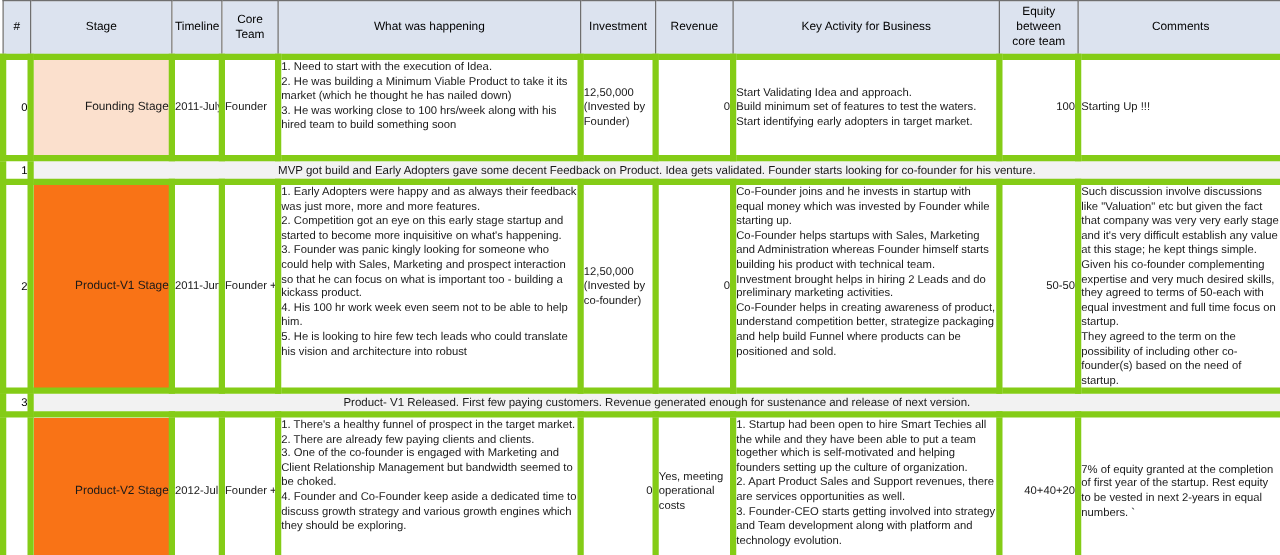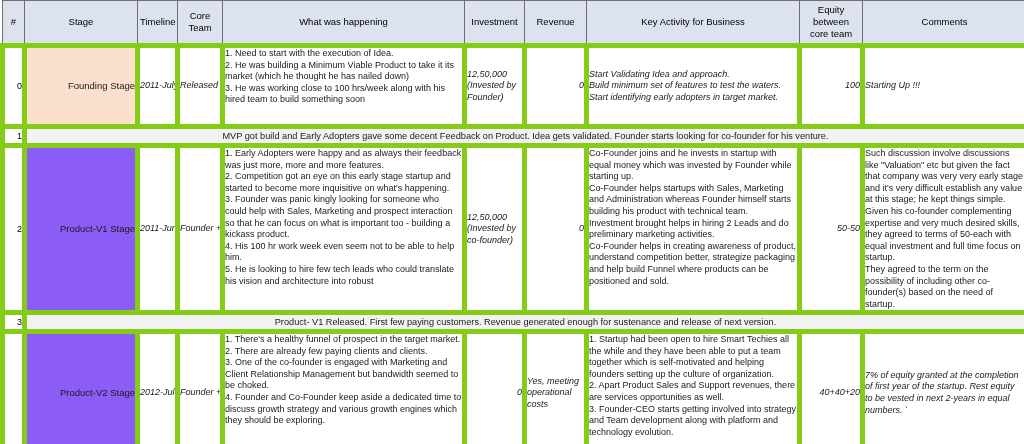--- a/index.html
+++ b/index.html
@@ -67,34 +67,34 @@
 
   
   td.cell {
     padding: 1px 3px;
     font-size: 9px;
     line-height: 11.6px;
     color: #1a1a1a;
     vertical-align: top;
     background: #ffffff;
   }
-  td.cell.mid { vertical-align: middle; font-style: italic; }
+  td.cell.mid { vertical-align: middle; }
   td.cell.center { text-align: right; }
   td.cell.right { text-align: right; }
   td.cell.nowrap { white-space: nowrap; }
 
   td.stage {
     background: #fbe0cd;
     text-align: right;
     vertical-align: middle;
     font-size: 9.5px;
     color: #1a1a1a;
     white-space: nowrap;
   }
-  td.stage.deep { background: #8b5cf6; padding-left: 15px; }
+  td.stage.deep { background: #f97316; padding-left: 15px; }
 
   
   td.banner {
     background: #f2f2f2;
     text-align: center;
     vertical-align: middle;
     font-size: 9.2px;
     font-weight: bold;
     color: #1a1a1a;
     height: 14px;
@@ -144,21 +144,21 @@
         <span>between</span><br>
         <span>core team</span>
       </th>
       <th>Comments</th>
     </tr>
 
     <tr>
       <td class="rownum">0</td>
       <td class="cell stage">Founding Stage</td>
       <td class="cell mid nowrap">2011-July</td>
-      <td class="cell mid nowrap">Released</td>
+      <td class="cell mid nowrap">Founder</td>
       <td class="cell">
         <span class="clip pre" style="height:76px">1. Need to start with the execution of Idea.
 2. He was building a Minimum Viable Product to take it its market (which he thought he has nailed down)
 3. He was working close to 100 hrs/week along with his hired team to build something soon</span>
       </td>
       <td class="cell mid">
         <span class="pre">12,50,000
 (Invested by Founder)</span>
       </td>
       <td class="cell mid right">0</td>

